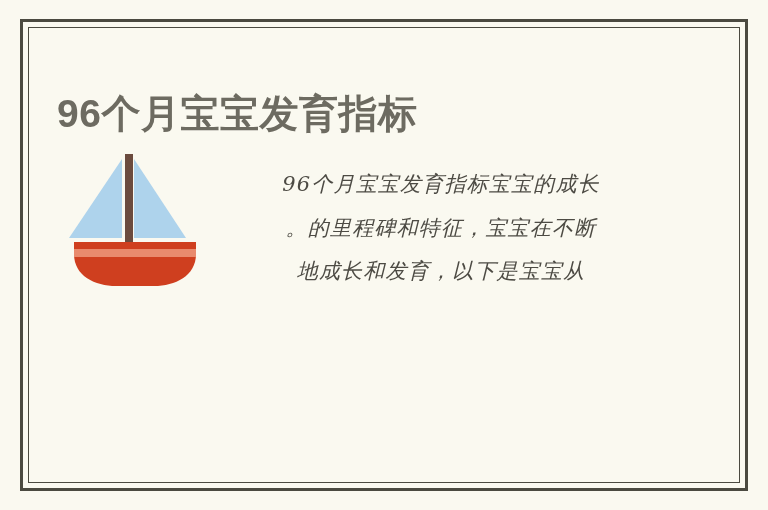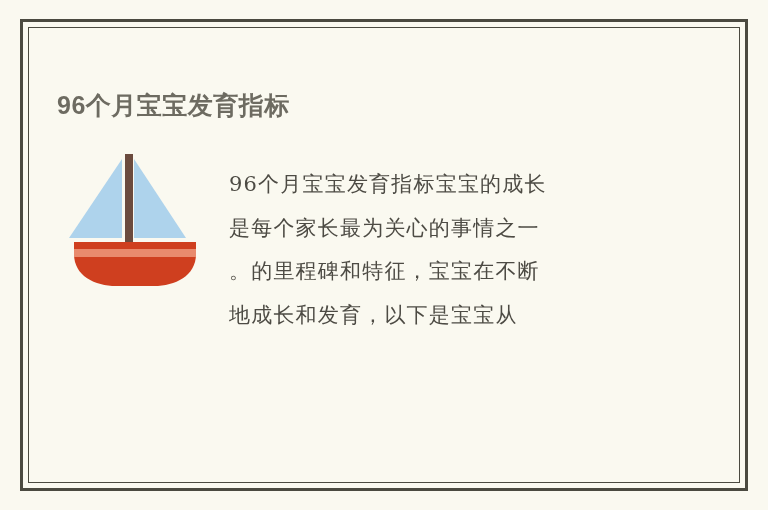--- a/index.html
+++ b/index.html
@@ -42,21 +42,21 @@
     box-sizing: border-box;
     pointer-events: none;
   }
 
   
   #page-title {
     position: absolute;
     left: 57px;
     top: 68px;
     font-family: "Liberation Sans", "DejaVu Sans", sans-serif;
-    font-size: 25px;
+    font-size: 39px;
     line-height: 40px;
     letter-spacing: 0.5px;
     color: #6d6b61;
     white-space: nowrap;
   }
 
   
   #illustration {
     position: absolute;
     left: 62px;
@@ -83,21 +83,22 @@
     color: #4d4b44;
     text-align: justify;
     text-justify: inter-character;
   }
   #article-body .line {
     display: block;
     white-space: nowrap;
   }
   #article-body .line.spread {
     display: flex;
-    justify-content: flex-start;
+    justify-content: center;
+    font-style: italic;
   }
   #article-body .line.spread > span {
     display: inline-block;
   }
 </style>
 </head>
 <body>
 
 <div id="page">
 
@@ -119,23 +120,20 @@
 
       <rect x="12" y="99" width="122" height="8" fill="#e98a6d"></rect>
     </svg>
   </div>
 
   <div id="article-body">
     <span class="line spread">
       <span>96个月宝宝发育指标宝宝的成长</span>
     </span>
     <span class="line spread">
-      <span>是每个家长最为关心的事情之一</span>
-    </span>
-    <span class="line spread">
       <span>。的里程碑和特征，宝宝在不断</span>
     </span>
     <span class="line spread">
       <span>地成长和发育，以下是宝宝从</span>
     </span>
   </div>
 
 </div>
 
 </body></html>

